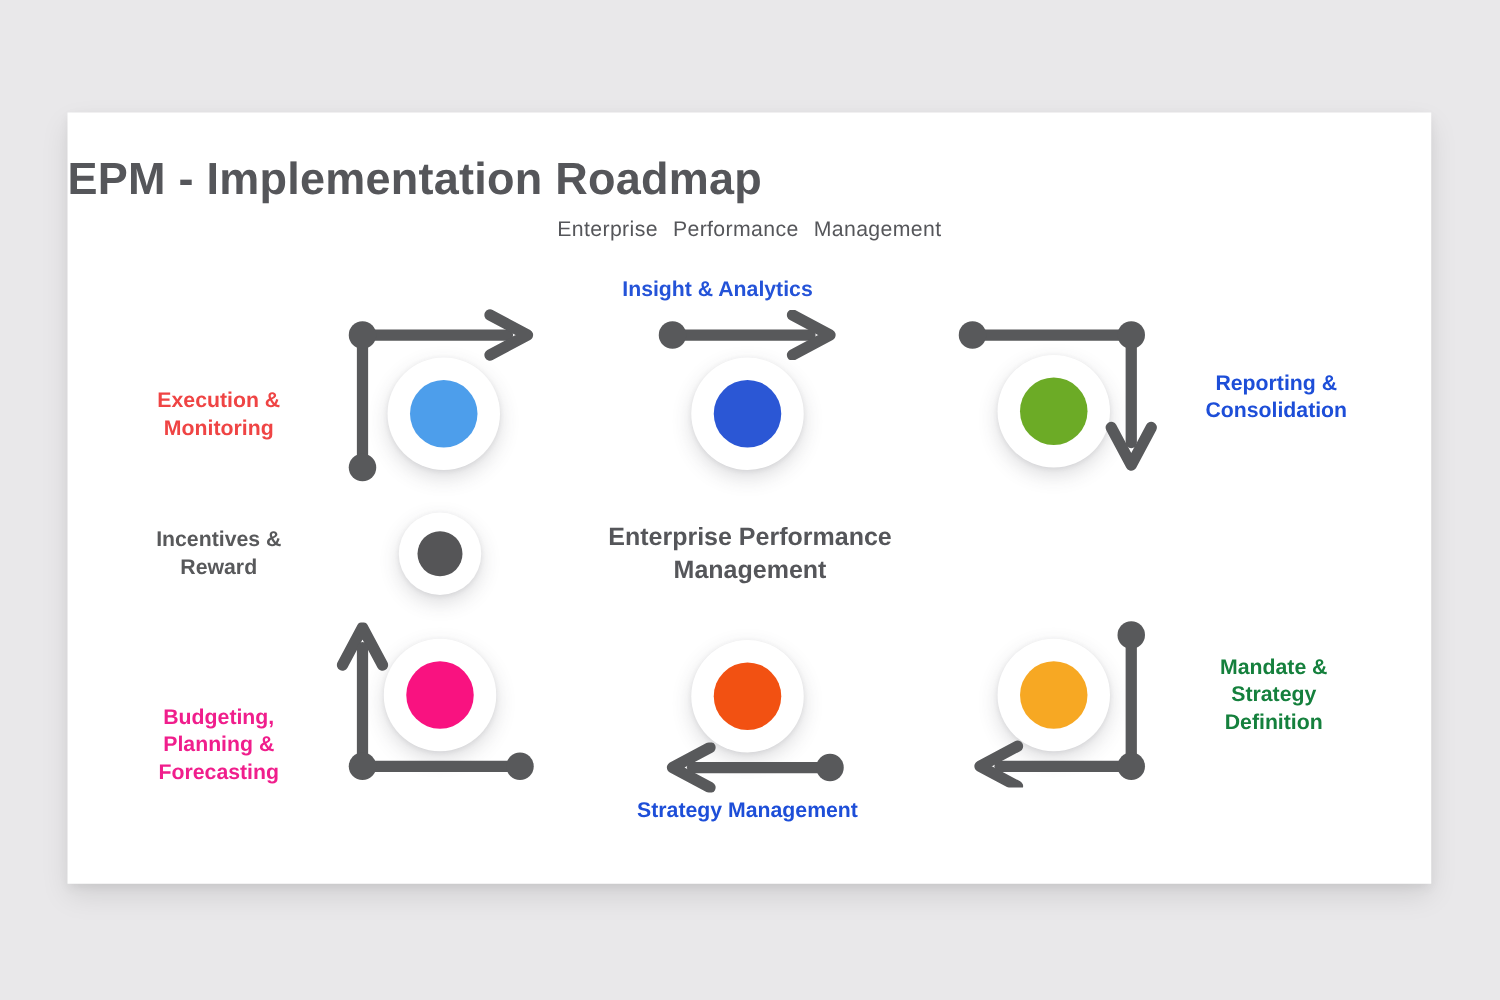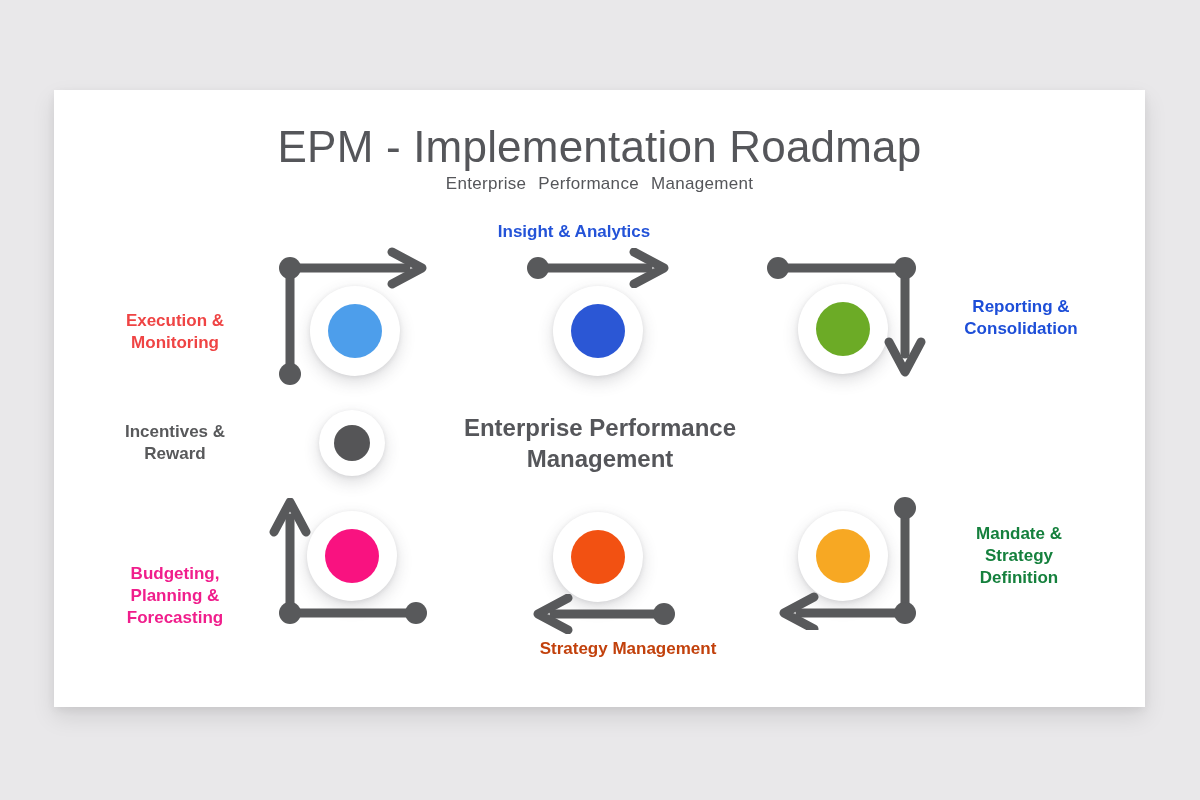--- a/index.html
+++ b/index.html
@@ -16,21 +16,21 @@
     position:relative;
     overflow:hidden;
   }
   .card{
     position:absolute; left:54px; top:90px; width:1091px; height:617px;
     background:var(--color-card_background);
     box-shadow:0 10px 22px rgba(0,0,0,0.10), 0 3px 8px rgba(0,0,0,0.06);
   }
   .title{
     position:absolute; left:0; right:0; top:32px;
-    text-align:center; font-size:44px; font-weight:400;
+    text-align:left; font-size:36px; font-weight:700;
     color:var(--color-heading_text); letter-spacing:0.2px;
   }
   .subtitle{
     position:absolute; left:0; right:0; top:84px;
     text-align:center; font-size:17px; font-weight:400;
     color:var(--color-heading_text); letter-spacing:0.3px; word-spacing:7px;
   }
   .arrow{ position:absolute; z-index:3; }
   .arrow path, .arrow polyline{
     fill:none; stroke:var(--color-arrow); stroke-width:9;
@@ -43,21 +43,21 @@
     display:flex; align-items:center; justify-content:center;
   }
   .badge.small{ width:66px; height:66px; }
   .dot{ width:54px; height:54px; border-radius:50%; }
   .badge.small .dot{ width:36px; height:36px; }
   .label{
     position:absolute; z-index:4; transform:translate(-50%,-50%);
     text-align:center; font-size:17px; font-weight:700; line-height:1.3;
     white-space:pre-line;
   }
-  .label.center-gray{ font-size:24px; color:var(--color-heading_text); }
+  .label.center-gray{ font-size:20px; color:var(--color-heading_text); }
 </style>
 </head>
 <body>
 
 <div class="card">
 
   <h1 class="title">EPM - Implementation Roadmap</h1>
   <div class="subtitle">Enterprise Performance Management</div>
 
   <svg class="arrow" style="left:214px;top:156px" width="170" height="150" viewBox="0 0 170 150">
@@ -131,18 +131,18 @@
   <div class="label" style="left: 520px; top: 142px; color: rgb(36, 83, 216);">Insight &amp; Analytics</div>
   <div class="label" style="left: 967px; top: 228px; color: #1d4ed8;">Reporting &amp;
 Consolidation</div>
   <div class="label" style="left: 121px; top: 353px; color: rgb(88, 89, 91);">Incentives &amp;
 Reward</div>
   <div class="label center-gray" style="left:546px;top:353px">Enterprise Performance
 Management</div>
   <div class="label" style="left: 121px; top: 478px; color: rgb(240, 30, 140); margin-top: 28px;">Budgeting,
 Planning &amp;
 Forecasting</div>
-  <div class="label" style="left: 574px; top: 559px; color: #c2410c;">Strategy Management</div>
+  <div class="label" style="left: 544px; top: 559px; color: #1d4ed8;">Strategy Management</div>
   <div class="label" style="left: 965px; top: 466px; color: #15803d;">Mandate &amp;
 Strategy
 Definition</div>
 
 </div>
 
 </body></html>

